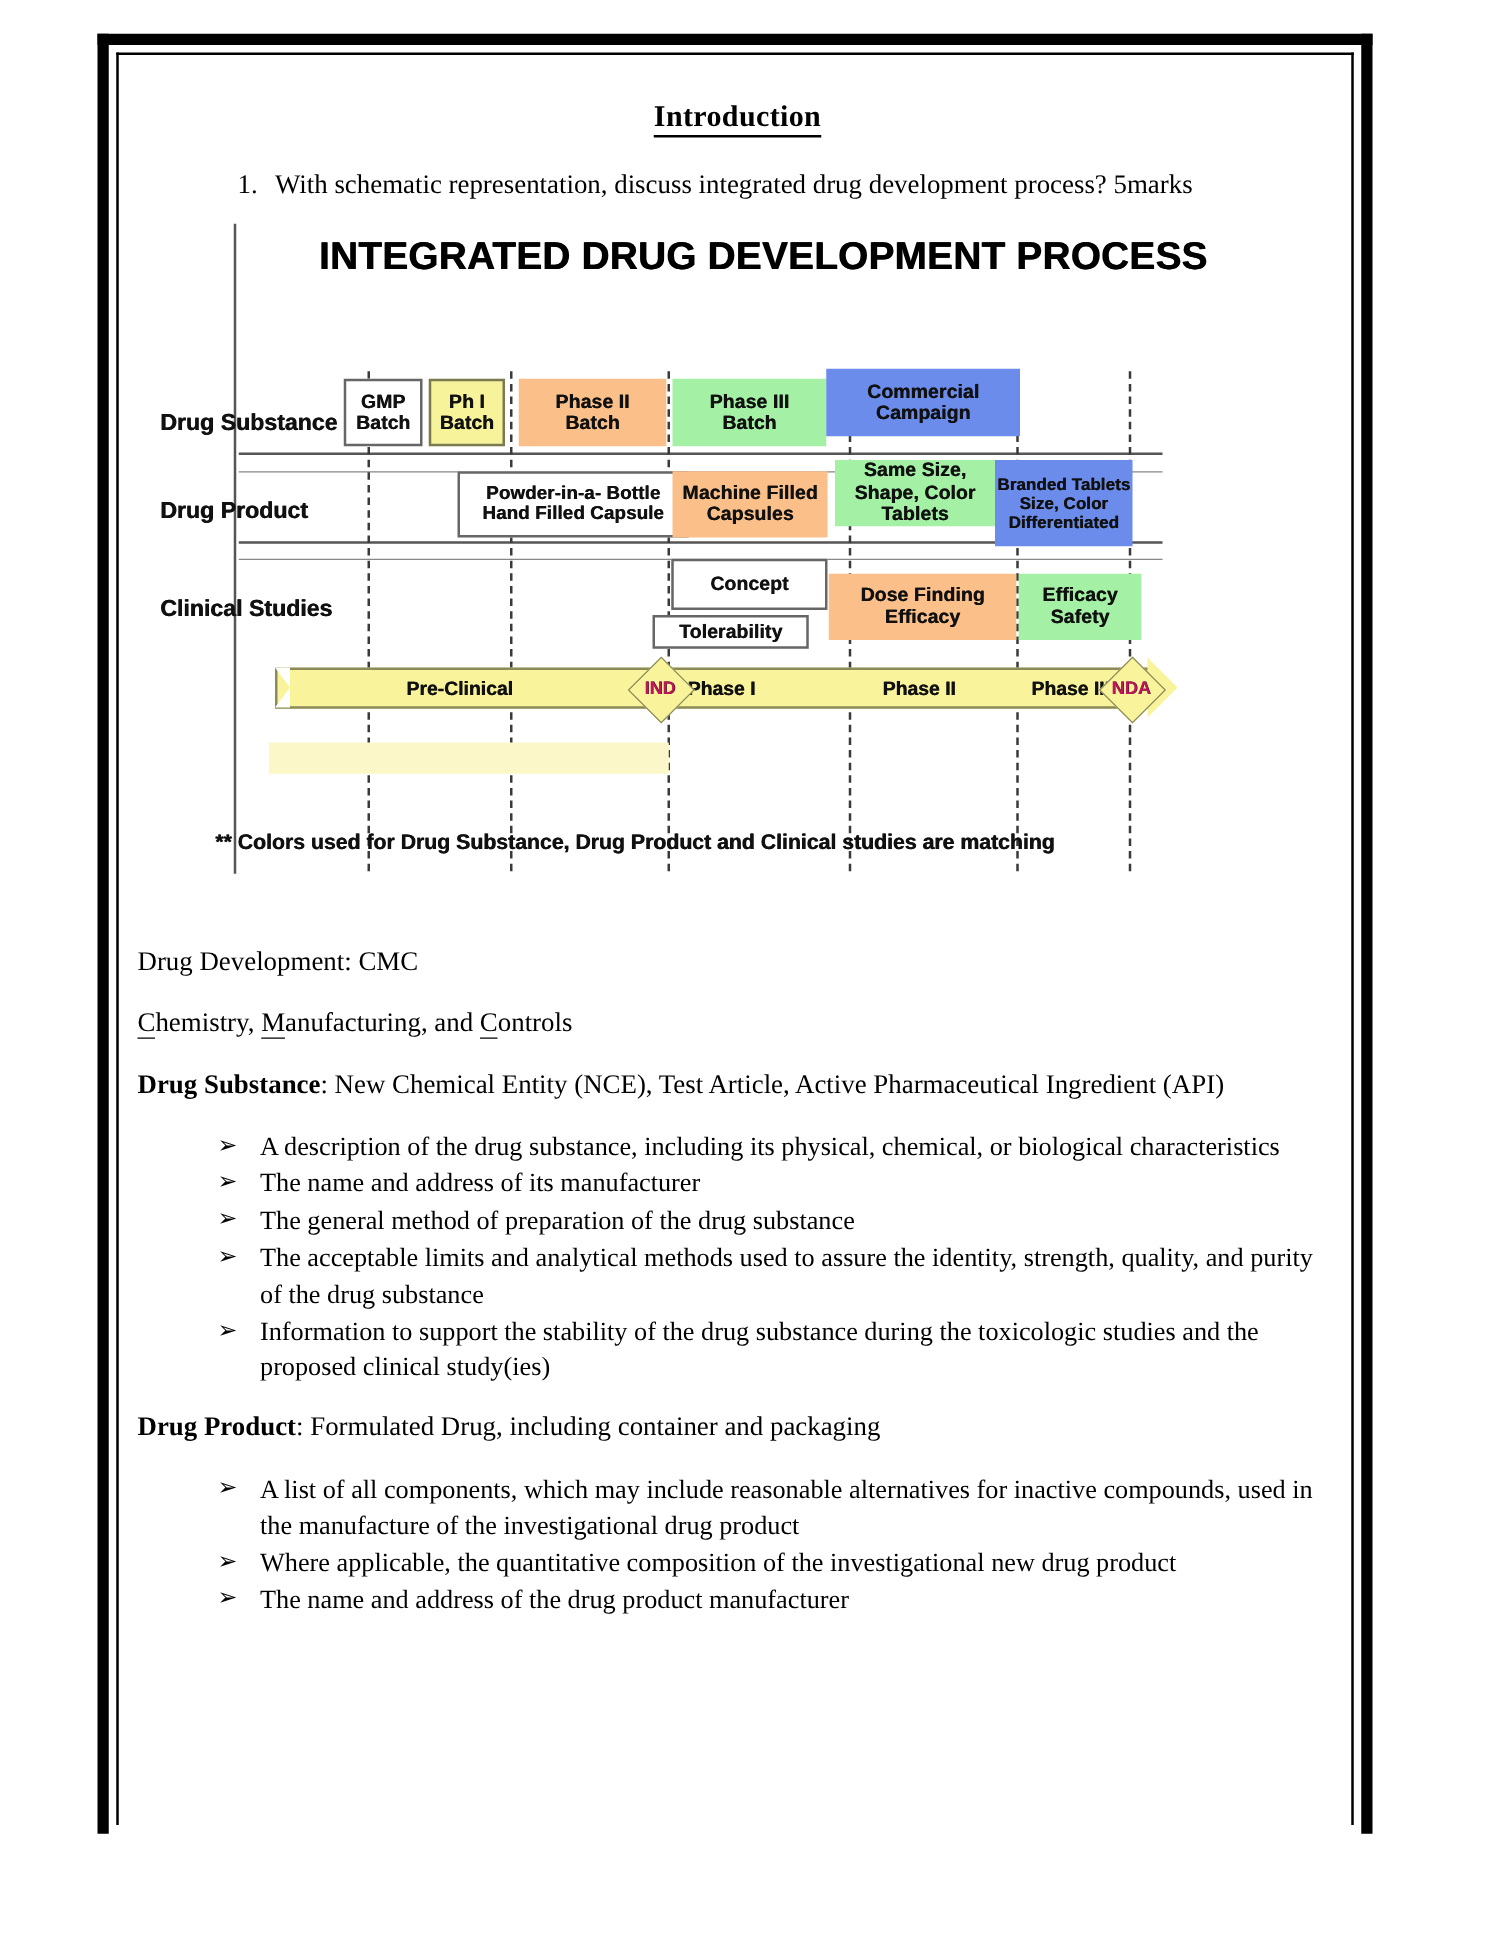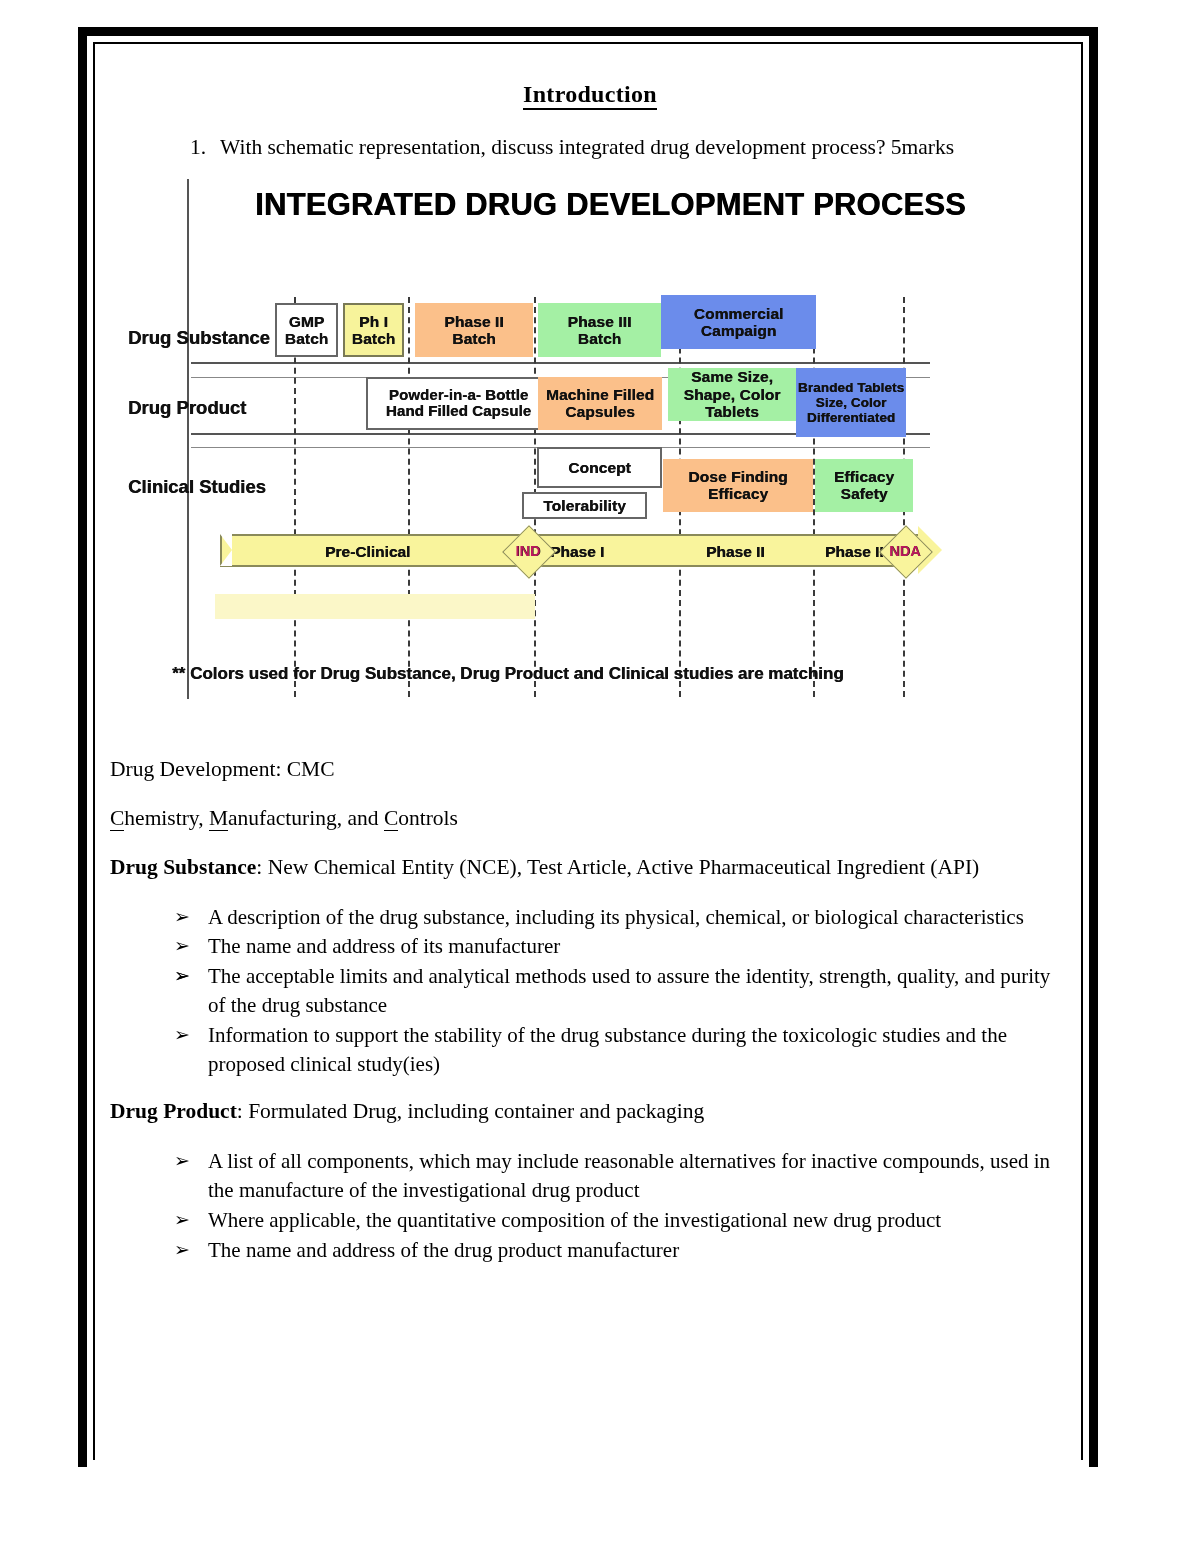--- a/index.html
+++ b/index.html
@@ -382,21 +382,21 @@
 
     <p class="prose">Drug Development: CMC</p>
 
     <p class="prose"><span class="u">C</span><span>hemistry, </span><span class="u">M</span><span>anufacturing, and </span><span class="u">C</span><span>ontrols</span></p>
 
     <p class="prose"><b>Drug Substance</b><span>:  New Chemical Entity (NCE), Test Article, Active Pharmaceutical Ingredient (API)</span></p>
 
     <ul class="arrow-list">
       <li><span class="bullet-icon">➢</span><span>A description of the drug substance, including its physical, chemical, or biological characteristics</span></li>
       <li><span class="bullet-icon">➢</span><span>The name and address of its manufacturer</span></li>
-      <li><span class="bullet-icon">➢</span></li>
+      <li><span class="bullet-icon">➢</span><span>The general method of preparation of the drug substance</span></li>
       <li><span class="bullet-icon">➢</span><span>The acceptable limits and analytical methods used to assure the identity, strength, quality, and purity of the drug substance</span></li>
       <li><span class="bullet-icon">➢</span><span>Information to support the stability of the drug substance during the toxicologic studies and the proposed clinical study(ies)</span></li>
     </ul>
 
     <p class="prose"><b>Drug Product</b><span>:  Formulated Drug, including container and packaging</span></p>
 
     <ul class="arrow-list">
       <li><span class="bullet-icon">➢</span><span>A list of all components, which may include reasonable alternatives for inactive compounds, used in the manufacture of the investigational drug product</span></li>
       <li><span class="bullet-icon">➢</span><span>Where applicable, the quantitative composition of the investigational new drug product</span></li>
       <li><span class="bullet-icon">➢</span><span>The name and address of the drug product manufacturer</span></li>

